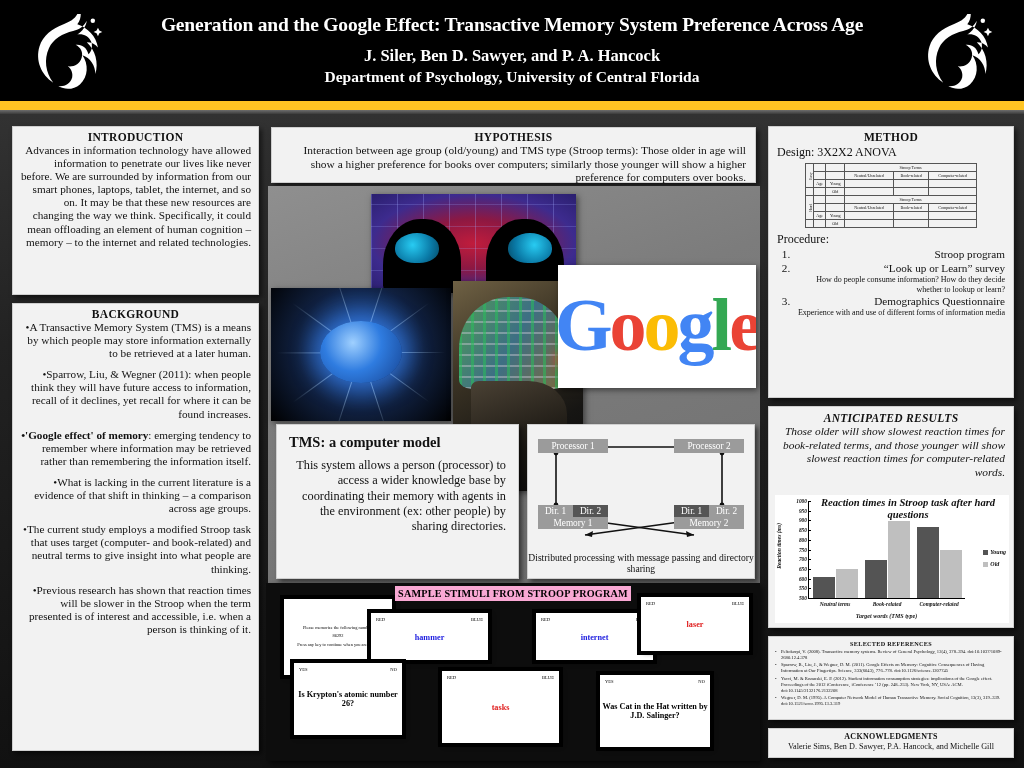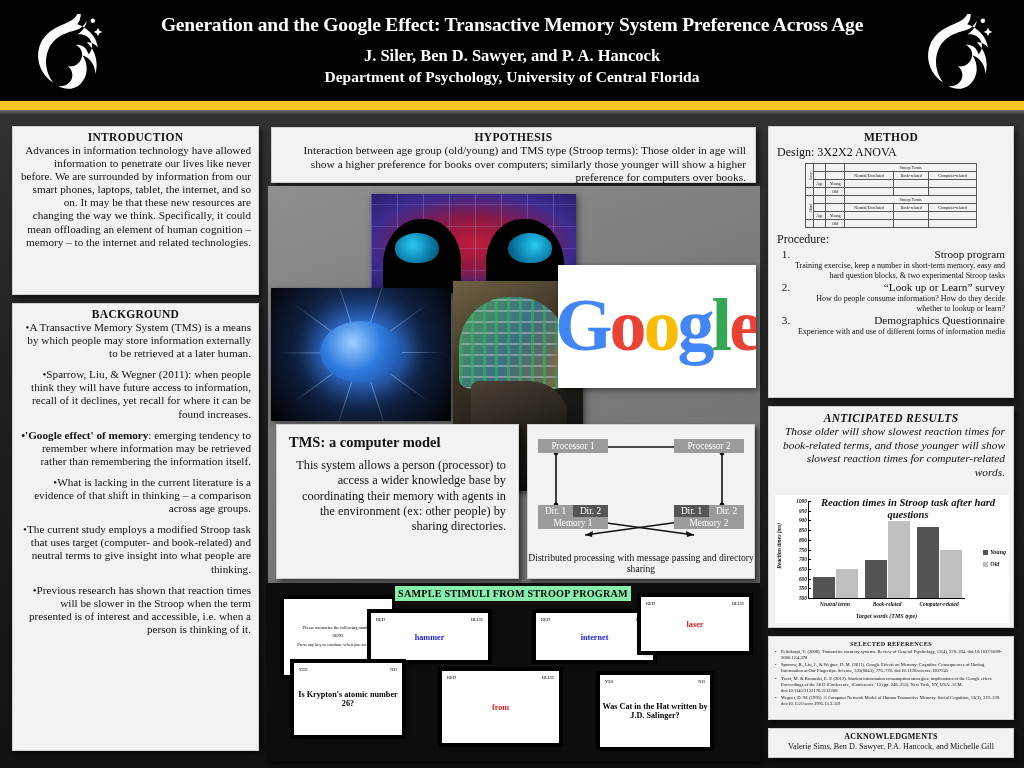--- a/index.html
+++ b/index.html
@@ -107,21 +107,21 @@
   .dirs span { flex:1; text-align:center; padding:1px 0; }
   .dir-dark { background:#555; }
   .mem-lbl { font-size:9.3px; text-align:center; padding:1px 0; }
   .diag-cap { position:absolute; left:0; bottom:4px; width:100%; text-align:center;
     font-size:9.6px; line-height:1.15; }
 
   
   #stimuli { position:absolute; left:266px; top:583px; width:494px; height:178px;
     background:#0d0d0d; box-shadow:3px 3px 6px rgba(0,0,0,.6); }
   #stimuli-title { position:absolute; left:129px; top:3px; width:236px; height:15px;
-    background:#86efac; color:#000; font-size:10.2px; font-weight:bold; text-align:center;
+    background:#f9a8d4; color:#000; font-size:10.2px; font-weight:bold; text-align:center;
     line-height:15px; letter-spacing:.2px; z-index:6;font-family:Liberation Serif, serif; }
   .card { position:absolute; background:#fff; color:#000;
     box-shadow:0 0 0 4px #000, 2px 2px 5px rgba(0,0,0,.6); overflow:hidden; }
   .card .tl { position:absolute; left:5px; top:4px; font-size:4.6px; }
   .card .tr { position:absolute; right:5px; top:4px; font-size:4.6px; }
   .card .mid { position:absolute; left:0; right:0; top:50%; transform:translateY(-50%);
     text-align:center; font-size:8.2px; font-weight:bold; }
   .card .memo { position:absolute; left:0; right:0; top:50%; transform:translateY(-50%);
     text-align:center; font-size:4.4px; line-height:1.9; }
   .blue-word { color:#2020e0; }
@@ -335,21 +335,21 @@
 
     <div class="card" style="left:28px;top:80px;width:108px;height:72px">
       <div class="tl">YES</div>
       <div class="tr">NO</div>
       <div class="mid">Is Krypton's atomic number 26?</div>
     </div>
 
     <div class="card" style="left:176px;top:88px;width:117px;height:72px">
       <div class="tl">RED</div>
       <div class="tr">BLUE</div>
-      <div class="mid red-word">from</div>
+      <div class="mid red-word">tasks</div>
     </div>
 
     <div class="card" style="left:334px;top:92px;width:110px;height:72px">
       <div class="tl">YES</div>
       <div class="tr">NO</div>
       <div class="mid">Was Cat in the Hat written by J.D. Salinger?</div>
     </div>
   </section>
 
   <section class="panel" id="method">
@@ -415,21 +415,20 @@
             <td></td>
             <td></td>
       </tr>
     </tbody>
       </table>
 
     <div class="proc-h">Procedure:</div>
     <ol class="proc">
       <li>
         <span>Stroop program</span>
-        <span class="sub">Training exercise, keep a number in short-term memory, easy and hard question blocks, &amp; two experimental Stroop tasks</span>
       </li>
       <li>
         <span>“Look up or Learn” survey</span>
         <span class="sub">How do people consume information? How do they decide whether to lookup or learn?</span>
       </li>
       <li>
         <span>Demographics Questionnaire</span>
         <span class="sub">Experience with and use of different forms of information media</span>
       </li>
     </ol>

